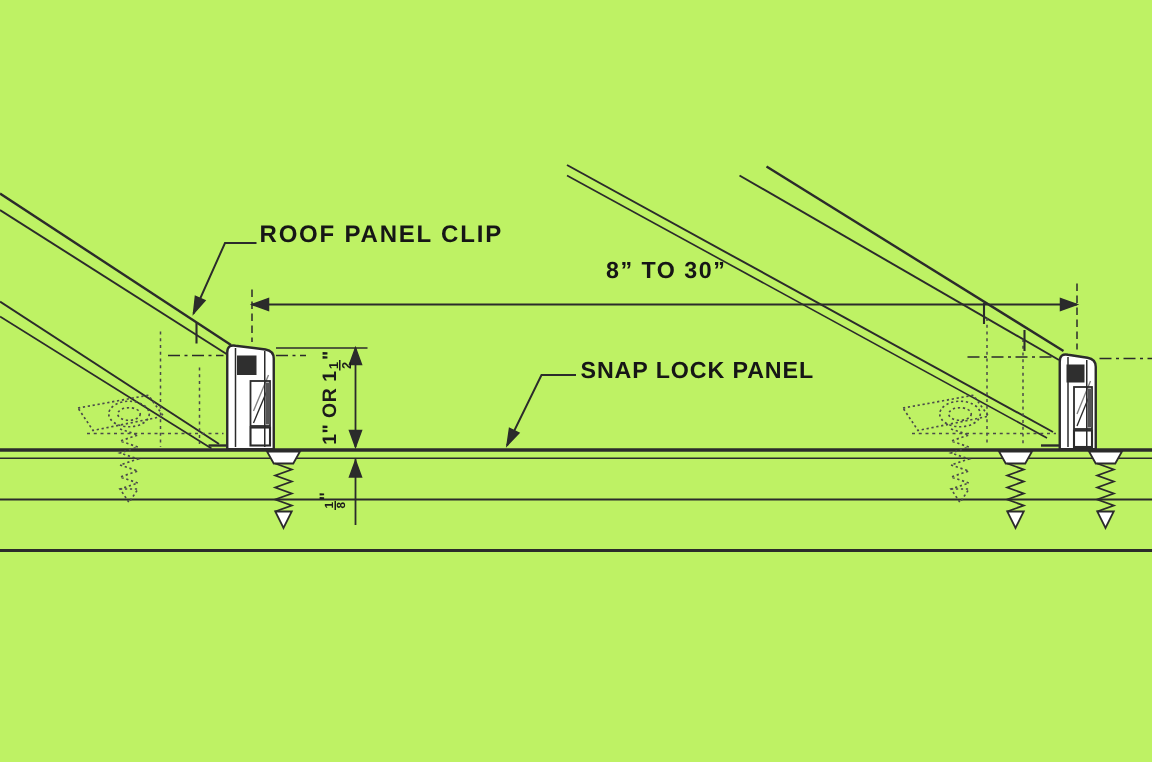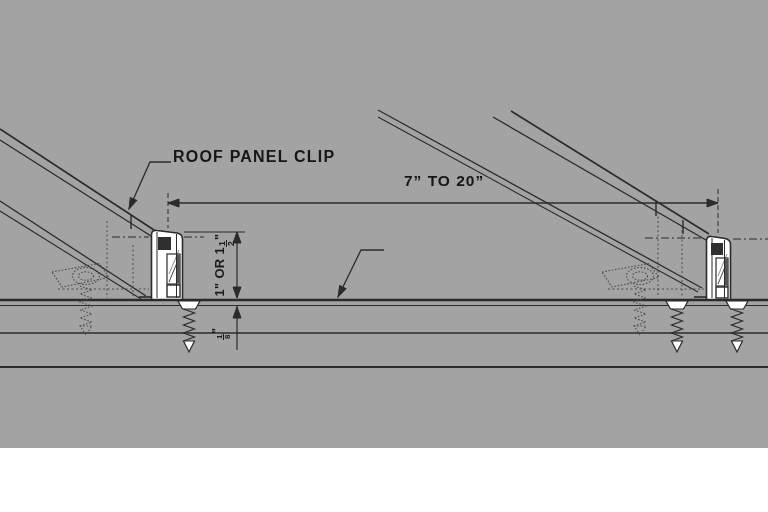--- a/index.html
+++ b/index.html
@@ -1,17 +1,17 @@
 <!DOCTYPE html>
 <html><head>
 <meta charset="utf-8">
 <style>
   html,body{margin:0;padding:0;background:#ffffff;}
   .canvas{
-    position:relative;width:768px;height:448px;background:#a3a3a3;overflow:hidden;
+    position:relative;width:768px;height:508px;background:#bef264;overflow:hidden;
     font-family:"Liberation Sans","DejaVu Sans",sans-serif;color:#161616;
   }
   .drawing{position:absolute;left:0;top:0;}
   .lbl{
     position:absolute;font-weight:bold;color:#161616;white-space:nowrap;
     font-size:16px;letter-spacing:1.2px;line-height:1;
   }
   .lbl-spacing{font-size:15.5px;letter-spacing:1px;}
   .lbl-snap{font-size:15.5px;letter-spacing:0.6px;}
   .title{
@@ -170,22 +170,23 @@
     <g stroke="#2b2b2b" fill="#2b2b2b">
       <path d="M171,162 L150,162 L129,209" fill="none" stroke-width="1.3"></path>
       <polygon points="0,0 -11,-3.5 -11,3.5" transform="translate(129,209) rotate(114)"></polygon>
       <path d="M384,250 L361,250 L338,297" fill="none" stroke-width="1.3"></path>
       <polygon points="0,0 -11,-3.5 -11,3.5" transform="translate(338,297) rotate(116)"></polygon>
     </g>
   </svg>
 
   <div class="lbl" style="left:173px;top:149px;">ROOF PANEL CLIP</div>
 
-  <div class="lbl lbl-spacing" style="left:404px;top:173px;">7” TO 20”</div>
-
+  <div class="lbl lbl-spacing" style="left:404px;top:173px;">8” TO 30”</div>
+
+  <div class="lbl lbl-snap" style="left:387px;top:240px;">SNAP LOCK PANEL</div>
 
   <div class="dim-rot seam">
     <span>1" OR 1</span><span class="frac">
         <span class="num">1</span>
         <span class="den">2</span>
       </span><span>"</span>
   </div>
 
   <div class="dim-rot offset">
     <span class="frac">

